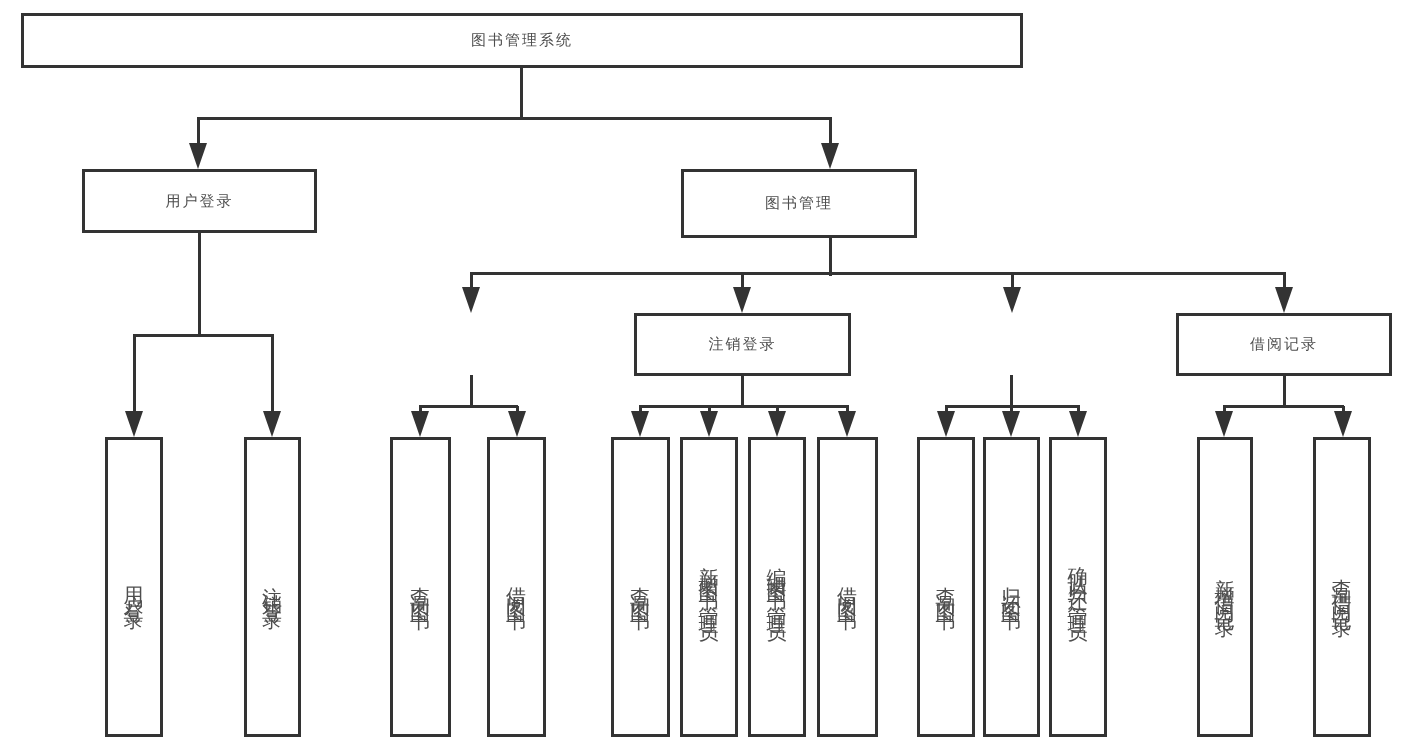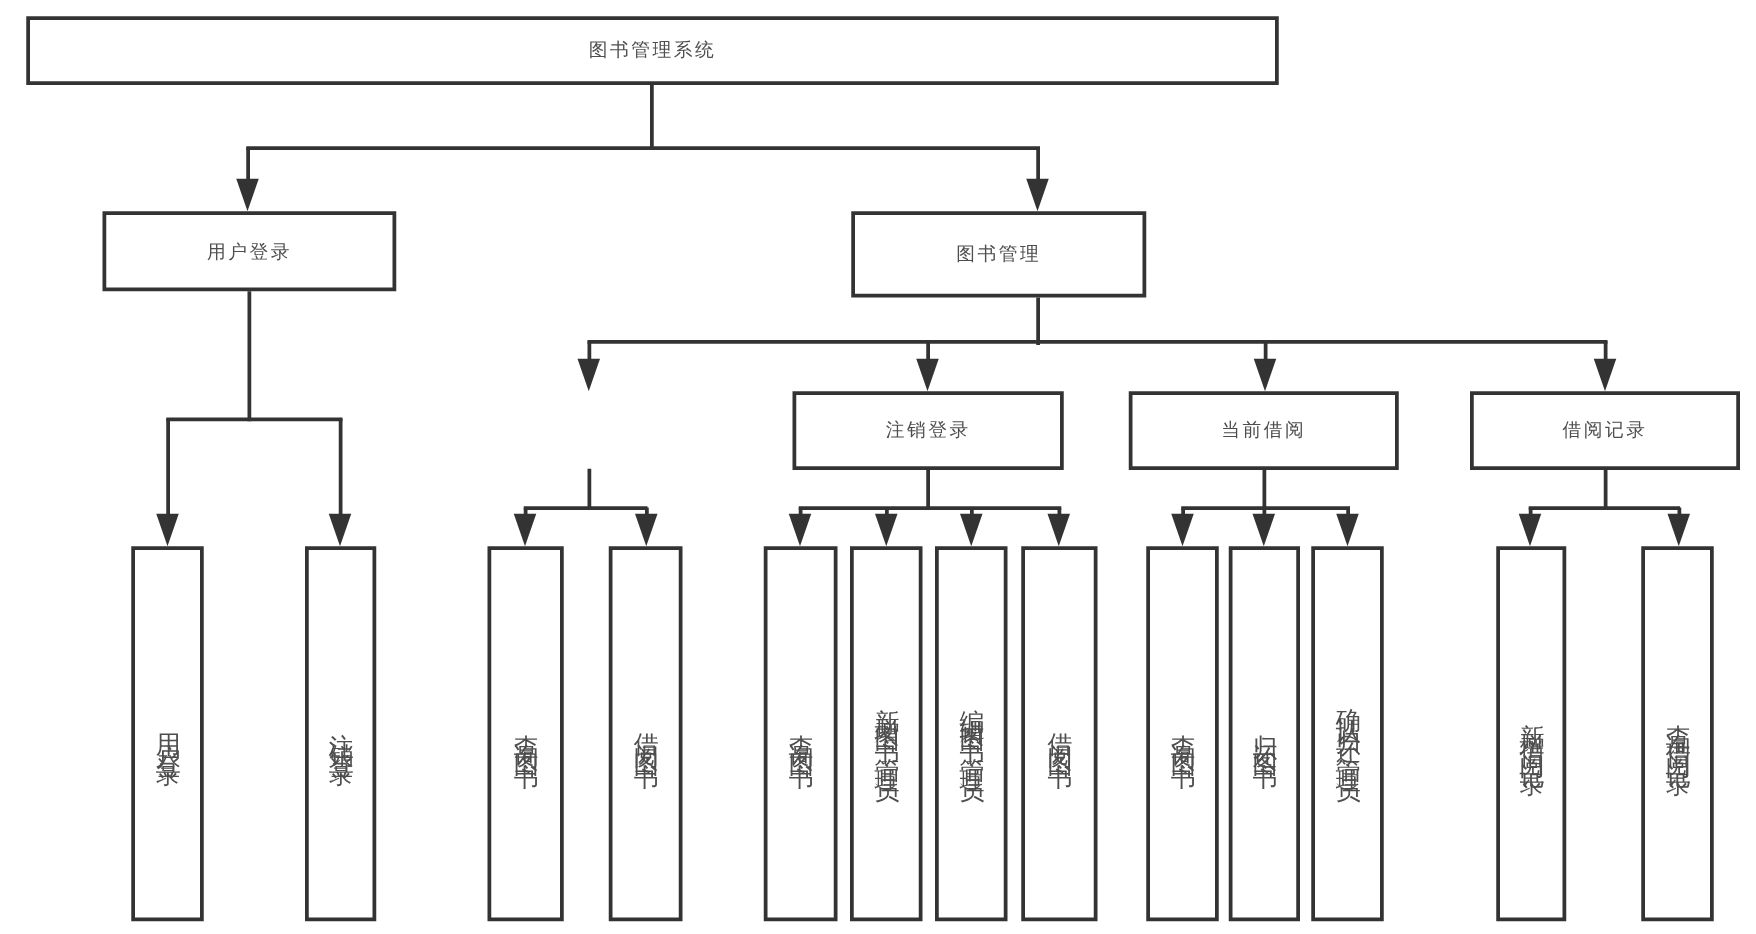--- a/index.html
+++ b/index.html
@@ -37,21 +37,20 @@
 <body>
 
 <div id="stage">
 
   <div class="node" style="left:21px; top:13px; width:1002px; height:55px;">图书管理系统</div>
 
   <div class="node" style="left:82px; top:169px; width:235px; height:64px;">用户登录</div>
   <div class="node" style="left:681px; top:169px; width:236px; height:69px;">图书管理</div>
 
   <div class="node" style="left:634px; top:313px; width:217px; height:63px;">注销登录</div>
-  <div class="node" style="left:903px; top:313px; width:216px; height:63px;">当前借阅</div>
   <div class="node" style="left:1176px; top:313px; width:216px; height:63px;">借阅记录</div>
 
   <div class="leaf" style="left:105px; top:437px; width:58px; height:300px;">
     <span>用户登录</span>
   </div>
   <div class="leaf" style="left:244px; top:437px; width:57px; height:300px;">
     <span>注销登录</span>
   </div>
 
   <div class="leaf" style="left:390px; top:437px; width:61px; height:300px;">

